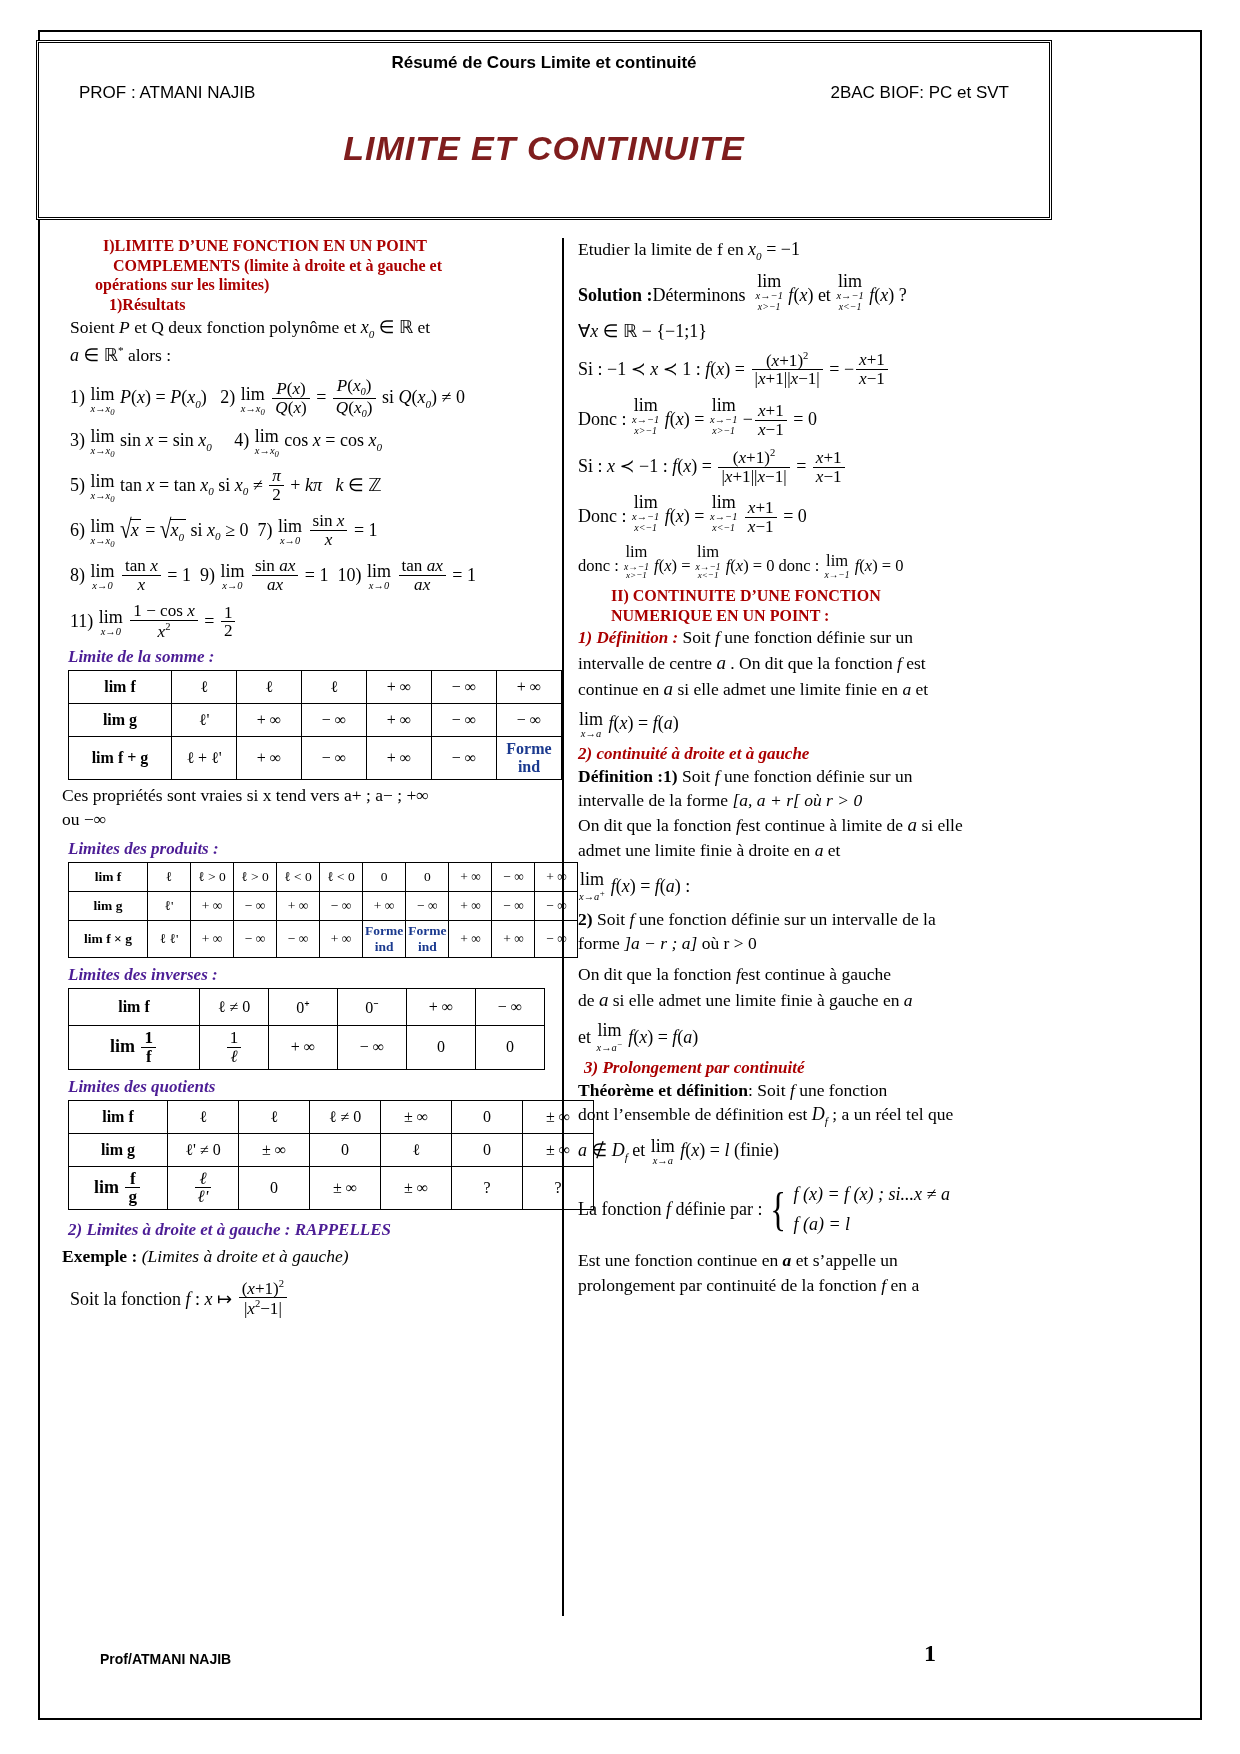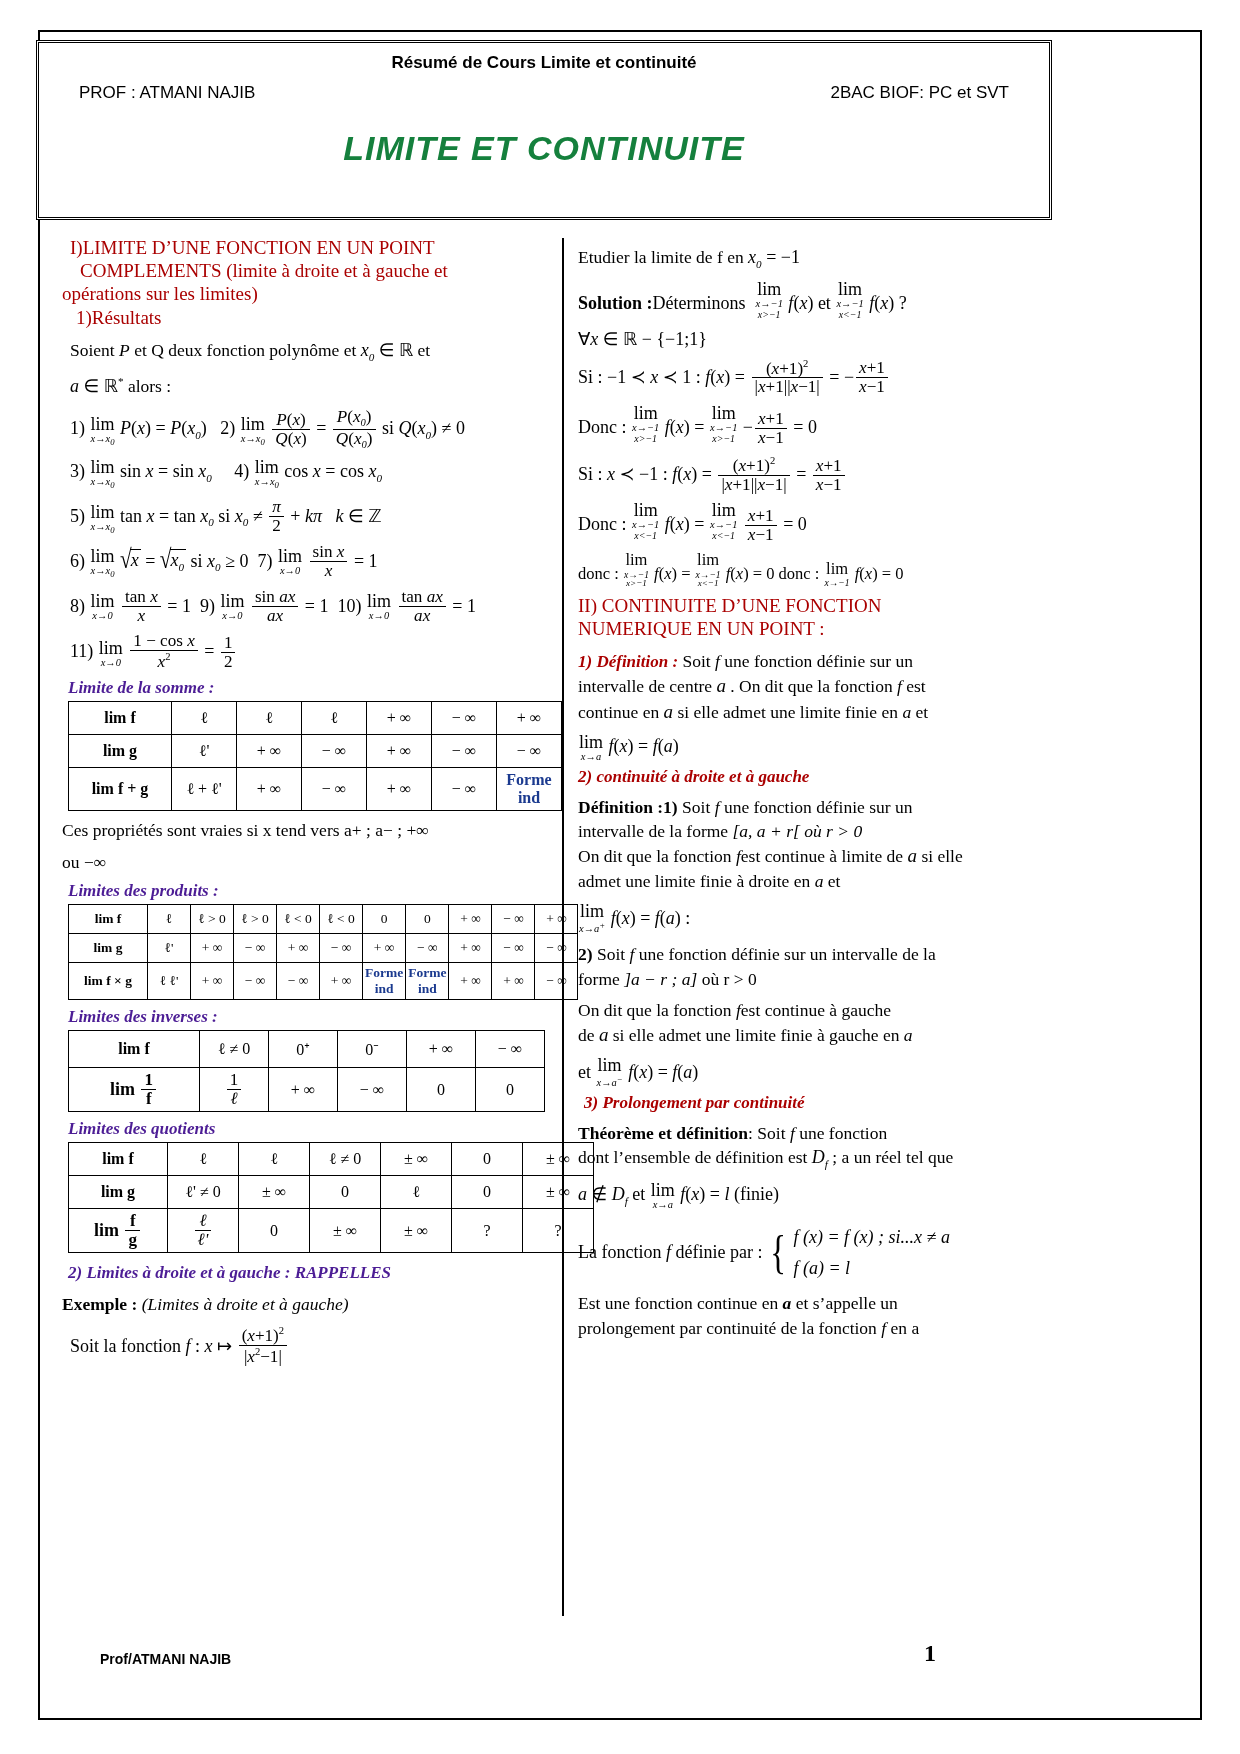--- a/index.html
+++ b/index.html
@@ -50,21 +50,21 @@
     font-family: "Liberation Sans", sans-serif;
     font-size: 17px;
     padding: 10px 40px 0 40px;
   }
   .hdr-big {
     text-align: center;
     font-family: "Liberation Sans", sans-serif;
     font-weight: bold;
     font-style: italic;
     font-size: 34px;
-    color: #15803d;
+    color: #7f1d1d;
     letter-spacing: 1px;
     margin-top: 26px;
   }
 
   
   .cols {
     position: absolute;
     left: 50px;
     top: 232px;
     width: 1016px;
@@ -83,42 +83,42 @@
   }
   .col-right {
     width: 502px;
     padding: 4px 6px 0 14px;
     box-sizing: border-box;
   }
 
   
   .red-head {
     color: #aa0000;
-    font-weight: normal;
-    font-size: 19px;
+    font-weight: bold;
+    font-size: 16px;
     line-height: 1.22;
+    margin-left: 33px;
   }
   .red-head-ind { text-indent: 8px; }
   .orange-head {
     color: #4c1d95;
     font-weight: bold;
     font-style: italic;
     font-size: 17px;
     margin: 7px 0 3px 6px;
   }
   .red-it {
     color: #aa0000;
     font-weight: bold;
     font-style: italic;
     font-size: 17px;
   }
   .body-t {
     font-size: 17.5px;
     line-height: 1.5;
-    margin-top: 8px;
   }
   .ml { margin-left: 8px; }
   i.v { font-style: italic; }
   b.bb { font-weight: bold; }
 
   
   .math { font-family: "Liberation Serif", serif; font-size: 18px; white-space: nowrap; }
   .mi { font-style: italic; }
   .frac {
     display: inline-block;

